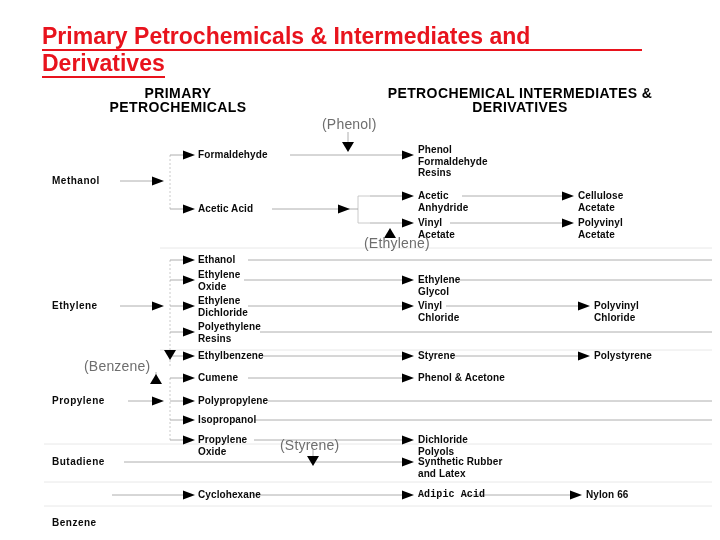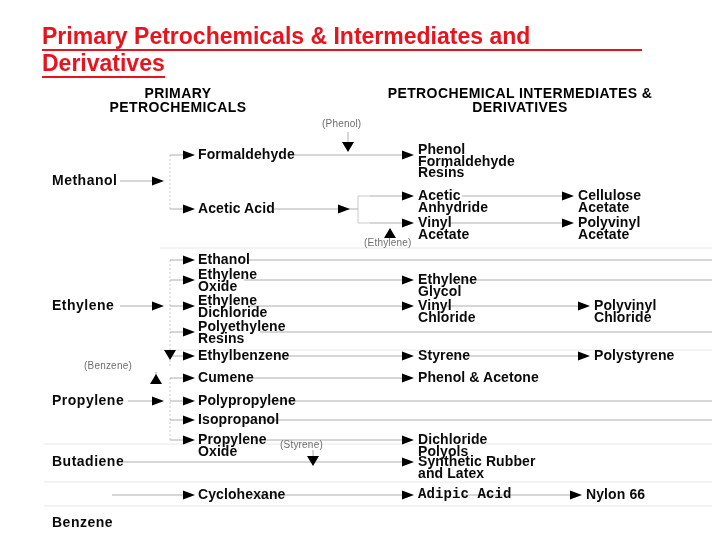--- a/index.html
+++ b/index.html
@@ -66,31 +66,31 @@
   #wires {
     position: absolute;
     left: 0; top: 0;
     width: 720px;
     height: 410px;
   }
 
   
   .node {
     position: absolute;
-    font-size: 14px;
+    font-size: 10px;
     font-weight: bold;
     line-height: 11.5px;
     color: #0a0a0a;
     white-space: pre-line;
     letter-spacing: 0.1px;
   }
   .node.src { letter-spacing: 0.5px; }
   .paren {
     position: absolute;
-    font-size: 10px;
+    font-size: 14px;
     font-weight: normal;
     color: #6e6e6e;
     line-height: 10px;
     letter-spacing: 0.2px;
   }
 </style>
 </head>
 <body>
 
 <div id="slide">

